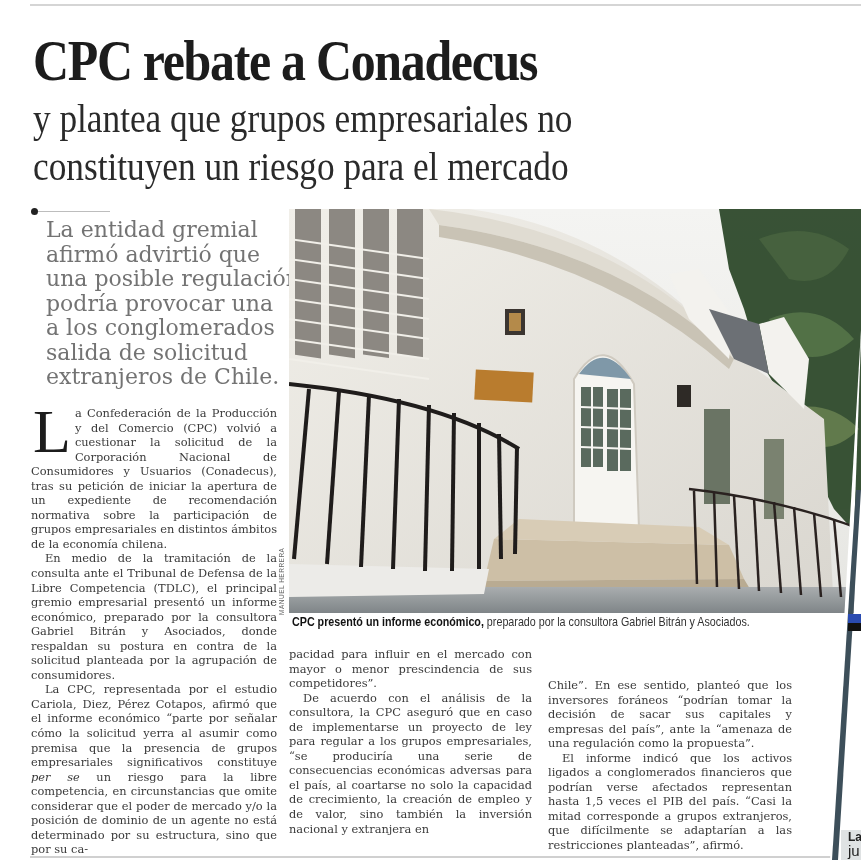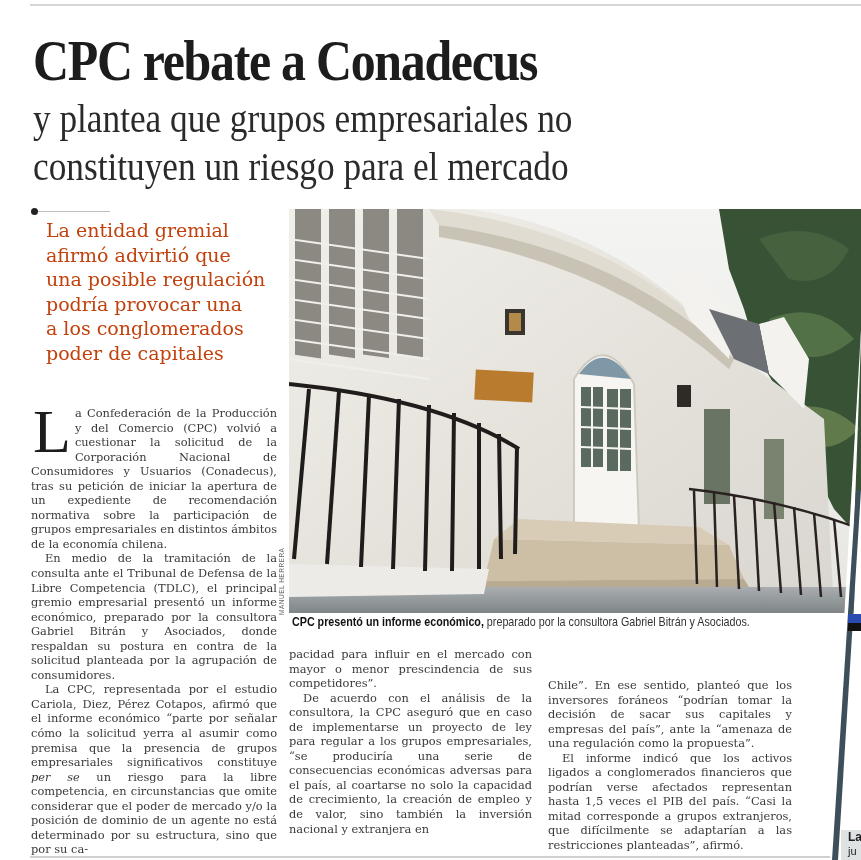--- a/index.html
+++ b/index.html
@@ -18,21 +18,21 @@
   .subhead {
     position:absolute; left:33px; top:94px; margin:0;
     font-family:"Liberation Serif", serif; font-weight:normal;
     font-size:41px; line-height:48px; color:#2a2a2a;
     transform:scaleX(0.86); transform-origin:left top; white-space:nowrap;
   }
   .bullet-dot { position:absolute; left:31px; top:208px; width:7px; height:7px; border-radius:50%; background:#222; }
   .bullet-line { position:absolute; left:38px; top:211px; width:72px; height:1px; background:#bdbdbd; }
   .deck {
     position:absolute; left:46px; top:218px; width:240px;
-    font-family:"DejaVu Serif", serif; font-size:19px; line-height:24.5px; color:#c2410c;
+    font-family:"DejaVu Serif", serif; font-size:22px; line-height:24.5px; color:#737373;
   }
   .deck span { display:block; white-space:nowrap; }
   .col {
     position:absolute; font-family:"DejaVu Serif", serif;
     font-size:11.4px; line-height:14.55px; color:#3a3a3a; text-align:justify;
   }
   .col p { margin:0; text-indent:14px; }
   .col p.noindent { text-indent:0; }
   .col1 { left:31px; top:406px; width:246px; }
   .col2 { left:289px; top:647px; width:243px; }
@@ -61,21 +61,21 @@
   .page-edge {
     position:absolute; left:830px; top:200px; width:31px; height:660px; pointer-events:none;
   }
   .edge-tab { position:absolute; left:848px; top:614px; width:13px; height:9px; background:#2a4bb0; }
   .edge-tab2 { position:absolute; left:848px; top:623px; width:13px; height:8px; background:#111; }
   .edge-box {
     position:absolute; left:841px; top:830px; width:20px; height:30px; background:#dfe2e3;
     font-family:"Liberation Sans", sans-serif; font-size:12px; font-weight:bold; color:#222; overflow:hidden;
   }
   .edge-box span { display:block; padding-left:7px; line-height:14px; }
-  .edge-box span.sub { font-weight:normal; font-size:11px; }
+  .edge-box span.sub { font-weight:normal; font-size:15px; }
 </style>
 </head>
 <body>
 
 <div class="top-rule"></div>
 
 <h1 class="headline">CPC rebate a Conadecus</h1>
 <h2 class="subhead">
   <span style="display:block">y plantea que grupos empresariales no</span>
   <span style="display:block">constituyen un riesgo para el mercado</span>
@@ -83,21 +83,22 @@
 
 <div class="bullet-dot"></div>
 <div class="bullet-line"></div>
 
 <div class="deck">
   <span>La entidad gremial</span>
   <span>afirmó advirtió que</span>
   <span>una posible regulación</span>
   <span>podría provocar una</span>
   <span>a los conglomerados</span>
-  <span>poder de capitales</span>
+  <span>salida de solicitud</span>
+  <span>extranjeros de Chile.</span>
 </div>
 
 <div class="col col1">
   <p class="noindent"><span class="dropcap">L</span><span>a Confederación de la Producción y del Comercio (CPC) volvió a cuestionar la solicitud de la Corporación Nacional de Consumidores y Usuarios (Conadecus), tras su petición de iniciar la apertura de un expediente de recomendación normativa sobre la participación de grupos empresariales en distintos ámbitos de la economía chilena.</span></p>
   <p>En medio de la tramitación de la consulta ante el Tribunal de Defensa de la Libre Competencia (TDLC), el principal gremio empresarial presentó un informe económico, preparado por la consultora Gabriel Bitrán y Asociados, donde respaldan su postura en contra de la solicitud planteada por la agrupación de consumidores.</p>
   <p><span>La CPC, representada por el estudio Cariola, Diez, Pérez Cotapos, afirmó que el informe económico “parte por señalar cómo la solicitud yerra al asumir como premisa que la presencia de grupos empresariales significativos constituye </span><i>per se</i><span> un riesgo para la libre competencia, en circunstancias que omite considerar que el poder de mercado y/o la posición de dominio de un agente no está determinado por su estructura, sino que por su ca-</span></p>
 </div>
 
 <div class="photo">
   <svg width="572" height="404" viewBox="0 0 572 404" xmlns="http://www.w3.org/2000/svg">

